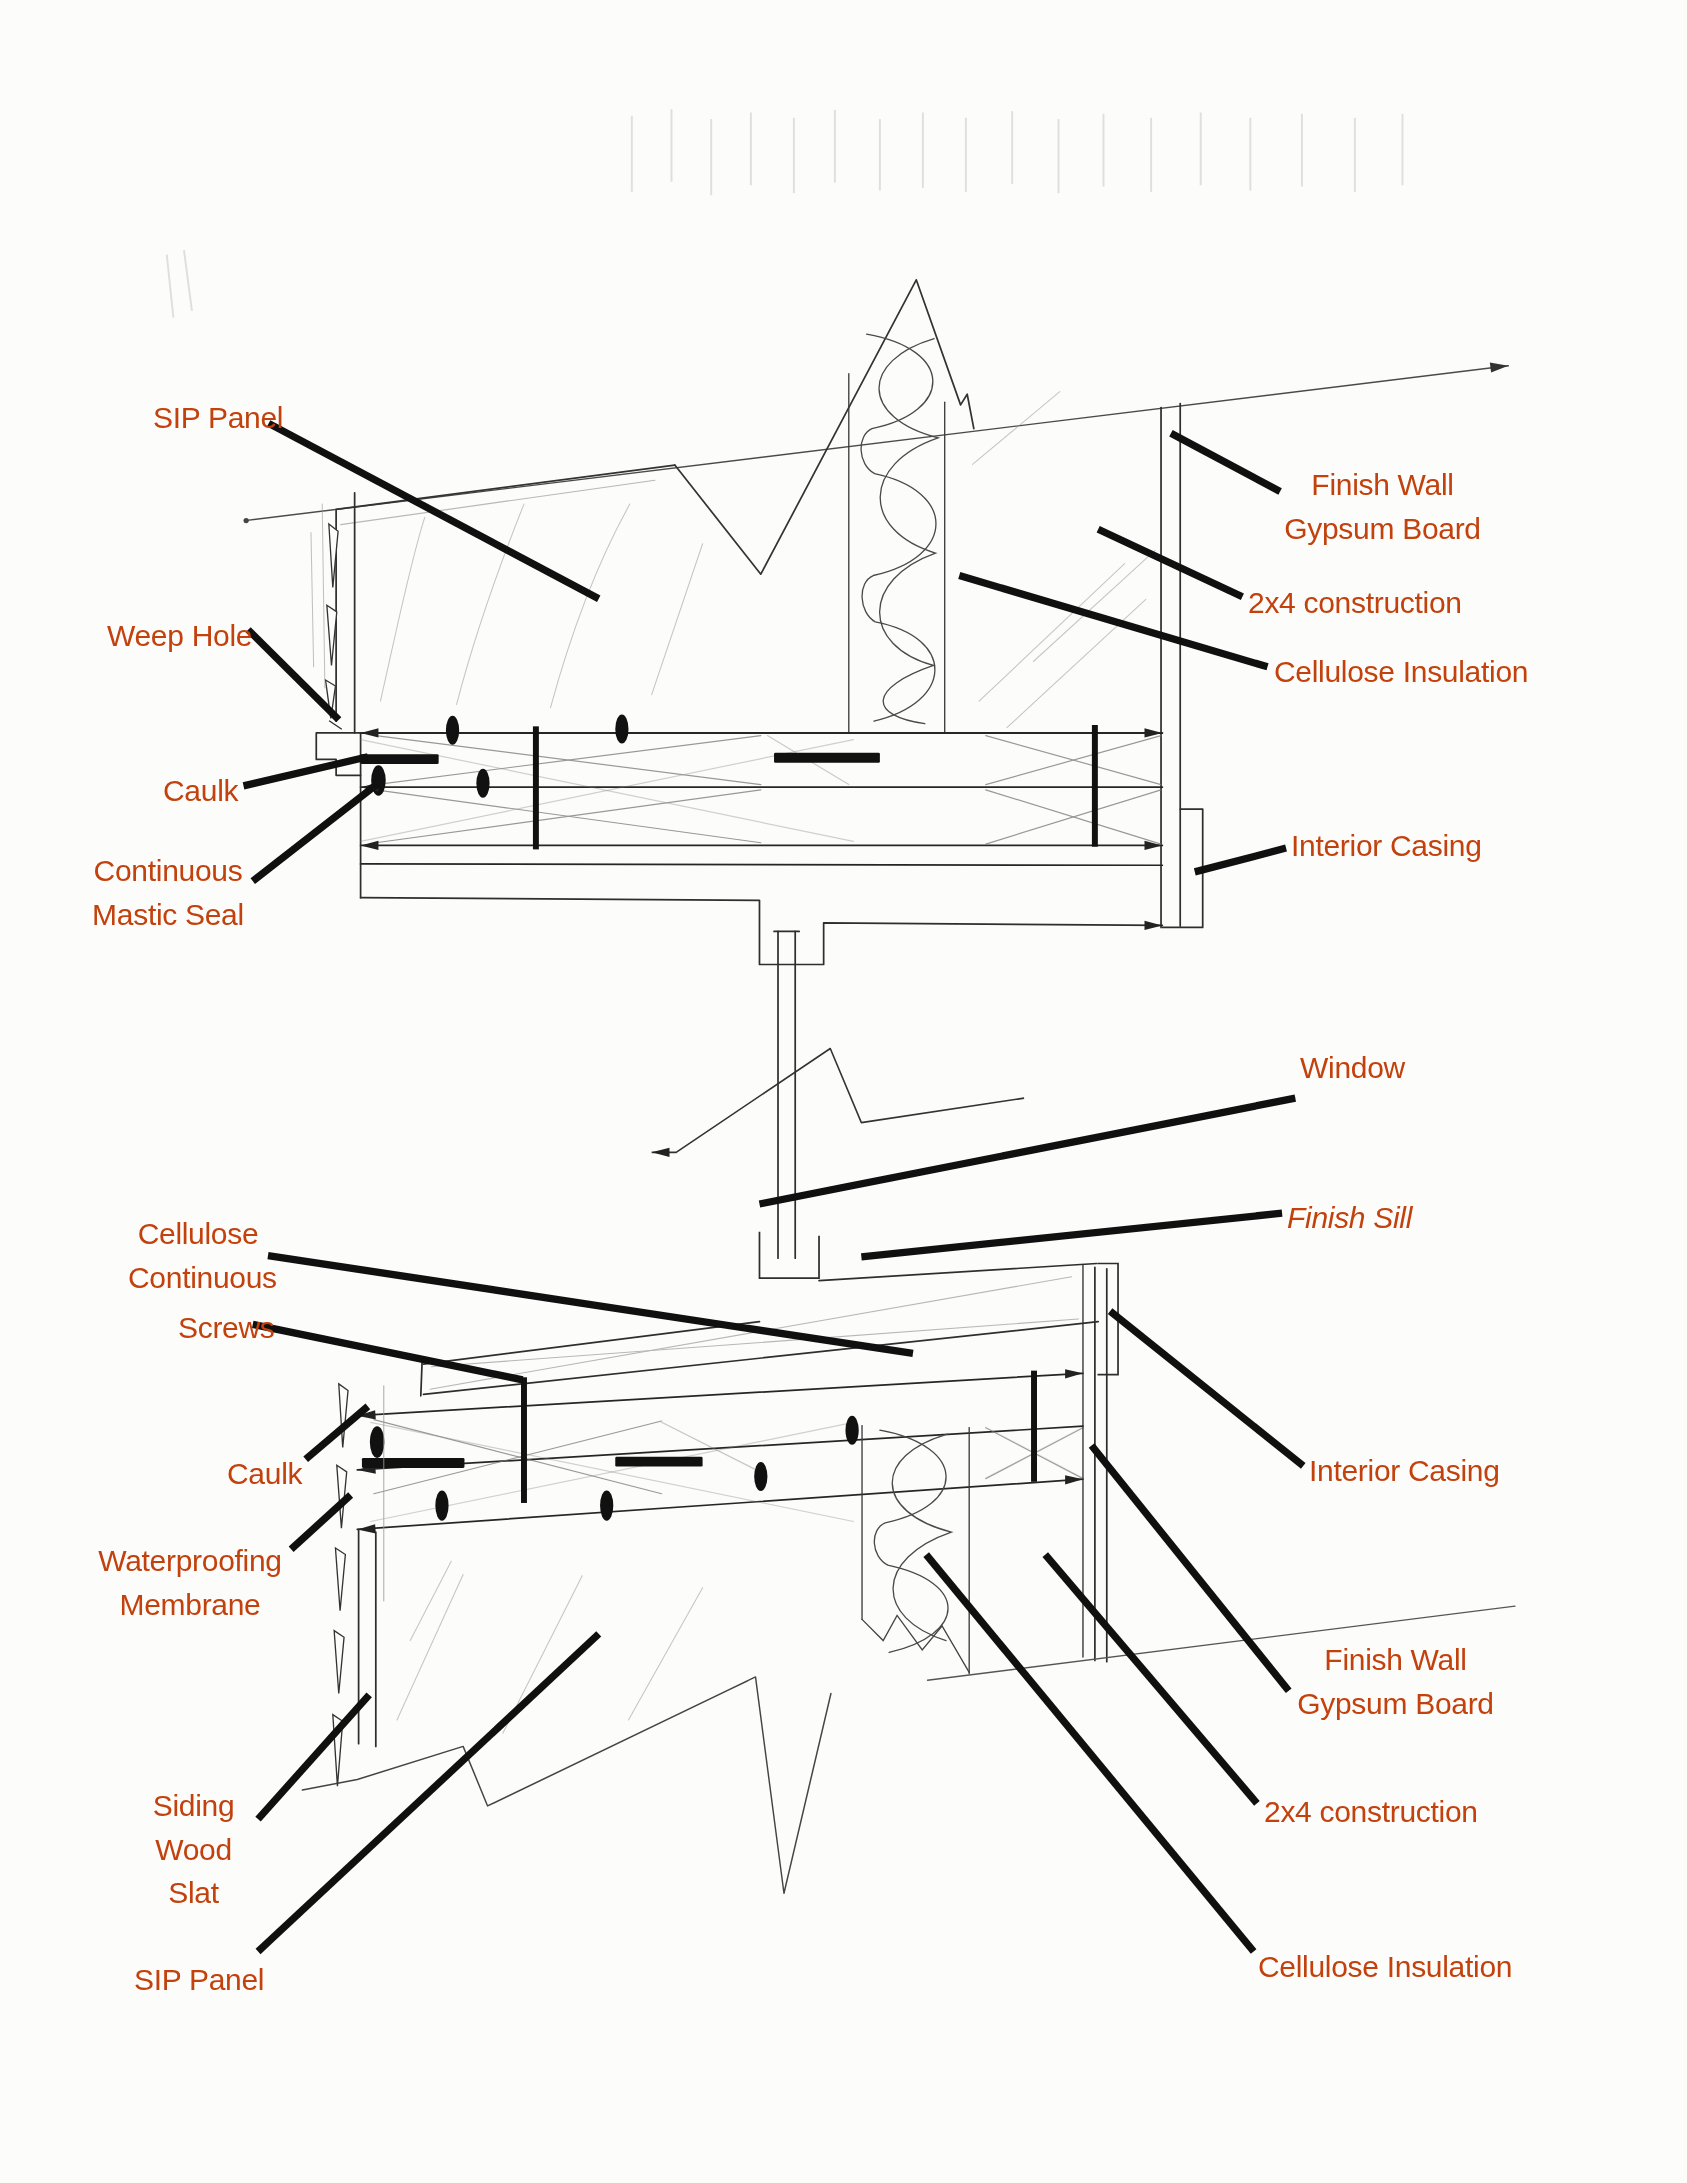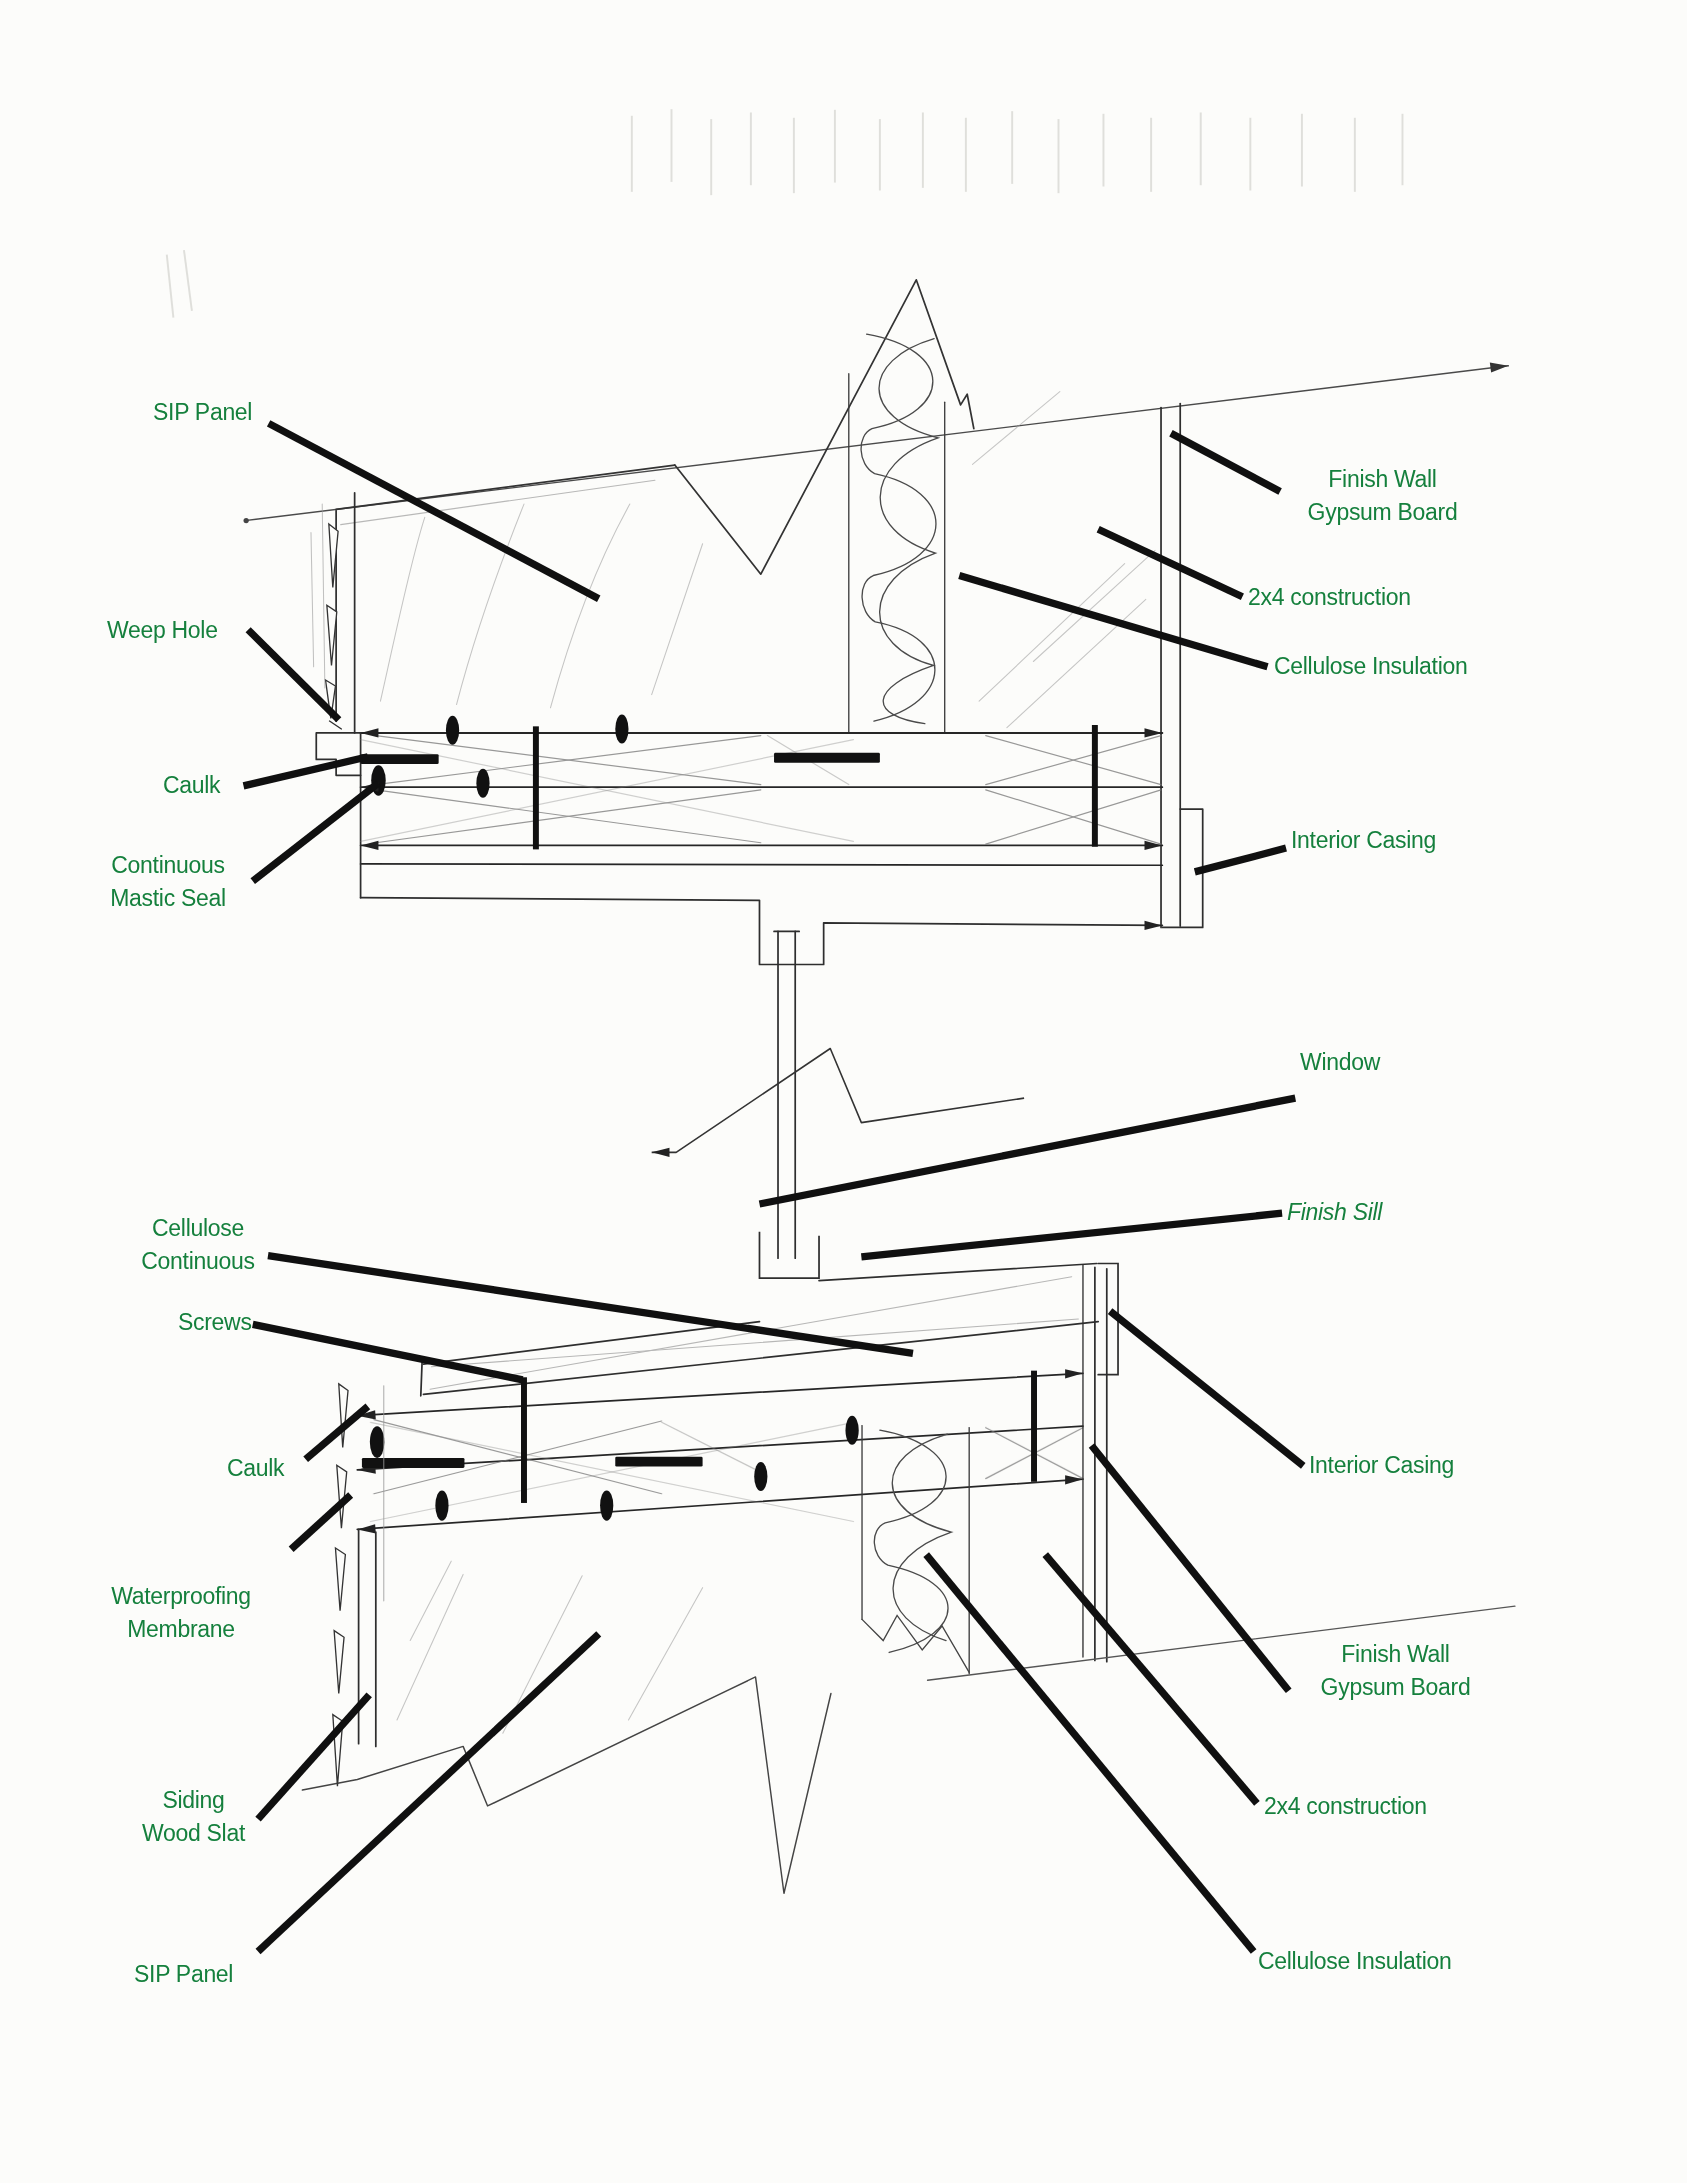--- a/index.html
+++ b/index.html
@@ -6,22 +6,22 @@
   body{
     width:1687px;height:2183px;position:relative;
     background:#fcfcfa;
     font-family:"Liberation Sans", sans-serif;
     overflow:hidden;
   }
   #sheet{position:absolute;left:0;top:0;width:1687px;height:2183px;}
   svg{position:absolute;left:0;top:0;}
   .lbl{
     position:absolute;
-    font-size:23px;line-height:1.45;letter-spacing:-0.3px;
-    color:#15803d;white-space:pre-line;
+    font-size:30px;line-height:1.45;letter-spacing:-0.3px;
+    color:#c2410c;white-space:pre-line;
   }
   .ctr{text-align:center;}
 </style>
 </head>
 <body>
 
 <div id="sheet">
 
 <svg width="1687" height="2183" viewBox="0 0 2550 3300">
 
@@ -311,21 +311,21 @@
   <div class="lbl" style="left:1274px;top:650px;">Cellulose Insulation</div>
   <div class="lbl" style="left:1291px;top:824px;">Interior Casing</div>
 
   <div class="lbl" style="left:1300px;top:1046px;">Window</div>
   <div class="lbl" style="left:1287px;top:1196px;font-style:italic;">Finish Sill</div>
 
   <div class="lbl ctr" style="left:128px;top:1212px;width:140px;">Cellulose
 Continuous</div>
   <div class="lbl" style="left:130px;top:1306px;margin-left:48px;">Screws</div>
   <div class="lbl" style="left:227px;top:1452px;">Caulk</div>
-  <div class="lbl ctr" style="left:71px;top:1539px;width:220px;margin-top:41px;">Waterproofing
+  <div class="lbl ctr" style="left:80px;top:1539px;width:220px;">Waterproofing
 Membrane</div>
   <div class="lbl ctr" style="left:128px;top:1784px;width:131px;">Siding
 Wood Slat</div>
   <div class="lbl" style="left:134px;top:1958px;">SIP Panel</div>
 
   <div class="lbl" style="left:1309px;top:1449px;">Interior Casing</div>
   <div class="lbl ctr" style="left:1289px;top:1638px;width:213px;">Finish Wall
 Gypsum Board</div>
   <div class="lbl" style="left:1264px;top:1790px;">2x4 construction</div>
   <div class="lbl" style="left:1258px;top:1945px;">Cellulose Insulation</div>

